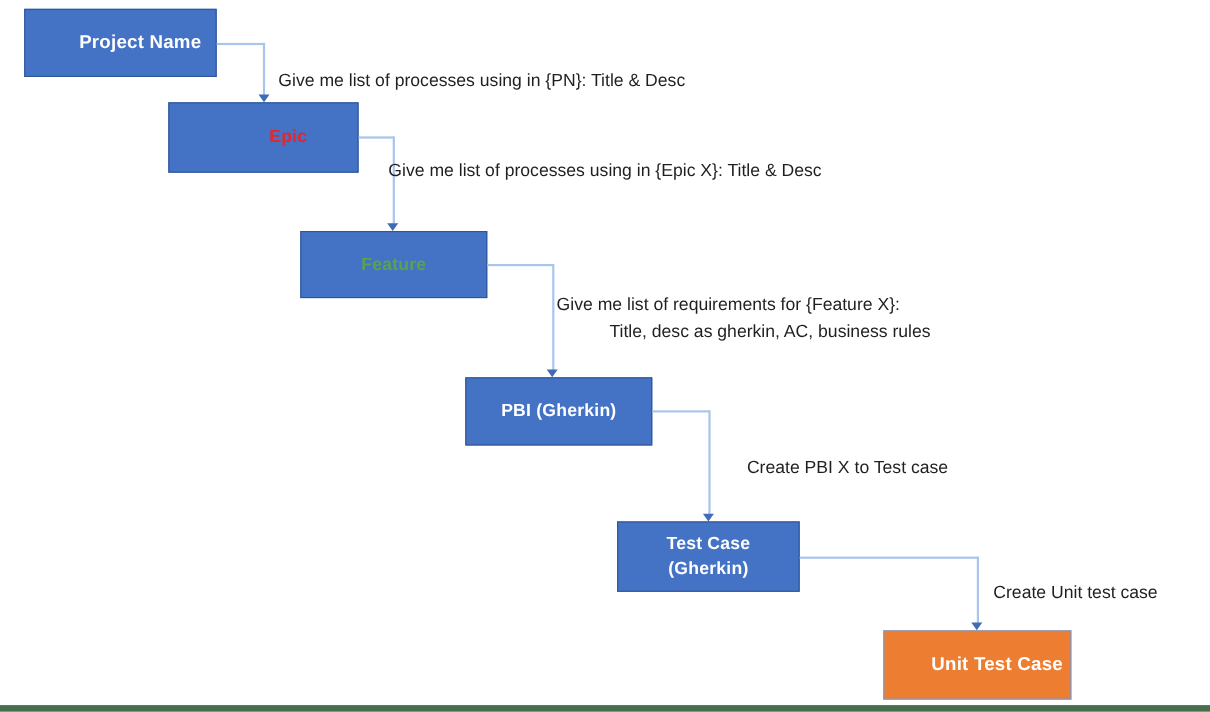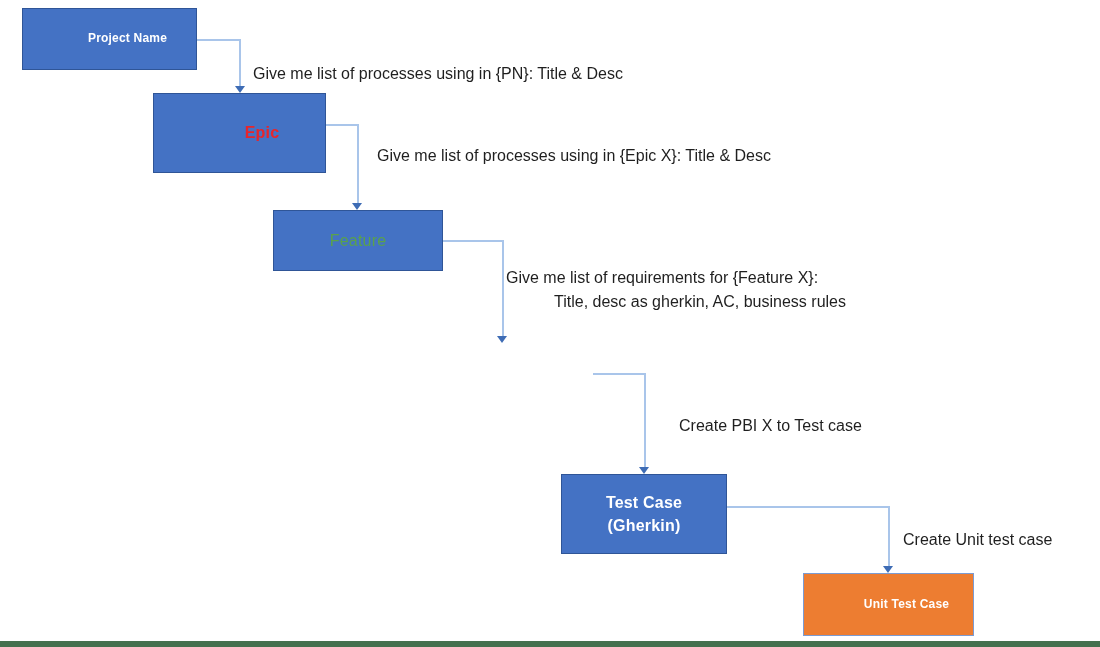--- a/index.html
+++ b/index.html
@@ -19,23 +19,23 @@
     box-sizing: border-box;
     background: var(--box_blue);
     border: 1.6px solid var(--box_blue_border);
     color: #ffffff;
     font-size: 16px;
     font-weight: 600;
     letter-spacing: .2px;
   }
   .node .node-label { white-space: pre-line; line-height: 1.45; }
   .node.orange { background: var(--box_orange); border-color: var(--box_orange_border); }
-  .node.fs17 { font-size: 12px; padding-left: 36px; }
+  .node.fs17 { font-size: 17px; padding-left: 36px; }
   .text-red   .node-label { color: var(--epic_text_red); font-weight: 600; }
-  .text-green .node-label { color: var(--feature_text_green); font-weight: 400; }
+  .text-green .node-label { color: var(--feature_text_green); font-weight: 700; }
 
   .hline, .vline { position: absolute; background: var(--connector_blue); }
   .hline { height: 1.5px; }
   .vline { width: 1.5px; }
   .arrow-down {
     position: absolute; width: 0; height: 0;
     border-left: 5px solid transparent;
     border-right: 5px solid transparent;
     border-top: 7px solid var(--arrow_blue);
   }
@@ -49,24 +49,24 @@
   }
   .edge-label .indent { margin-left: 48px; }
 
   .bottom-bar {
     position: absolute; left: 0; right: 0; bottom: 0; height: 6px;
     background: var(--bottom_bar_green);
   }
 
   
   #n-project { left: 22px;  top: 8px;   width: 175px; height: 62px; }
-  #n-epic    { left: 153px; top: 93px;  width: 173px; height: 80px; padding-left: 45px; }
+  #n-epic    { left: 153px; top: 93px;  width: 173px; height: 64px; padding-left: 45px; }
   #n-feature { left: 273px; top: 210px; width: 170px; height: 61px; }
   #n-pbi     { left: 423px; top: 343px; width: 170px; height: 62px; }
-  #n-test    { left: 561px; top: 474px; width: 166px; height: 80px; }
+  #n-test    { left: 561px; top: 474px; width: 166px; height: 64px; }
   #n-unit    { left: 803px; top: 573px; width: 171px; height: 63px; }
 
   
   #c1-h { left: 197px; top: 39px;  width: 44px;  }
   #c1-v { left: 239px; top: 39px;  height: 48px; }
   #c1-a { left: 235px; top: 86px;  }
 
   #c2-h { left: 326px; top: 124px; width: 32px;  }
   #c2-v { left: 357px; top: 124px; height: 80px; }
   #c2-a { left: 352px; top: 203px; }
@@ -78,21 +78,21 @@
   #c4-h { left: 593px; top: 373px; width: 52px;  }
   #c4-v { left: 644px; top: 373px; height: 95px; }
   #c4-a { left: 639px; top: 467px; }
 
   #c5-h { left: 727px; top: 506px; width: 162px; }
   #c5-v { left: 888px; top: 506px; height: 61px; }
   #c5-a { left: 883px; top: 566px; }
 
   
   #l1 { left: 253px; top: 41px; margin-top: 21px;  }
-  #l2 { left: 377px; top: 144px; }
+  #l2 { left: 353px; top: 144px; }
   #l3 { left: 506px; top: 266px; }
   #l4 { left: 679px; top: 414px; }
   #l5 { left: 903px; top: 528px; }
 </style>
 </head>
 <body>
 
 <div class="canvas">
 
   <div class="node fs17" id="n-project">
@@ -100,20 +100,23 @@
   </div>
 
   <div class="node text-red" id="n-epic">
     <span class="node-label">Epic</span>
   </div>
 
   <div class="node text-green" id="n-feature">
     <span class="node-label">Feature</span>
   </div>
 
+  <div class="node" id="n-pbi">
+    <span class="node-label">PBI (Gherkin)</span>
+  </div>
 
   <div class="node" id="n-test">
     <span class="node-label">Test Case
 (Gherkin)</span>
   </div>
 
   <div class="node orange fs17" id="n-unit">
     <span class="node-label">Unit Test Case</span>
   </div>
 

